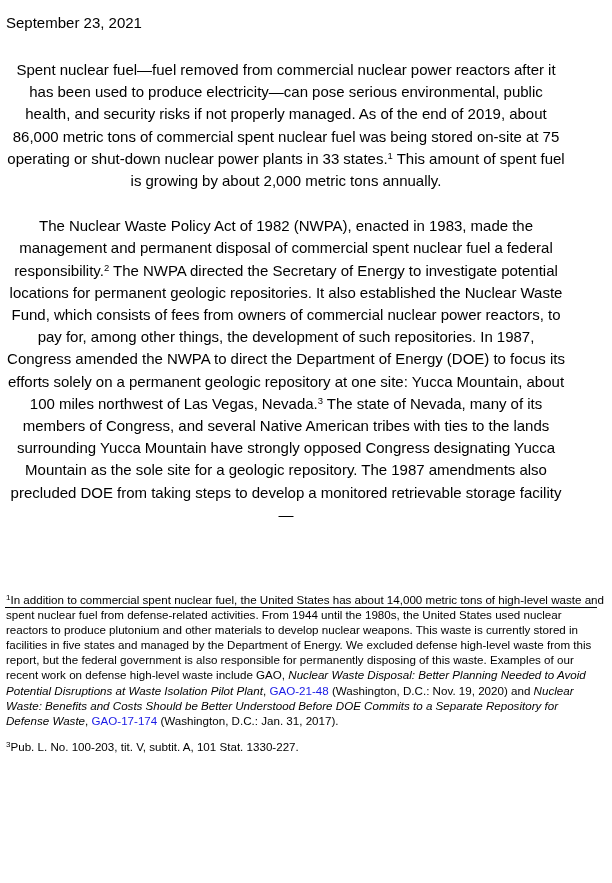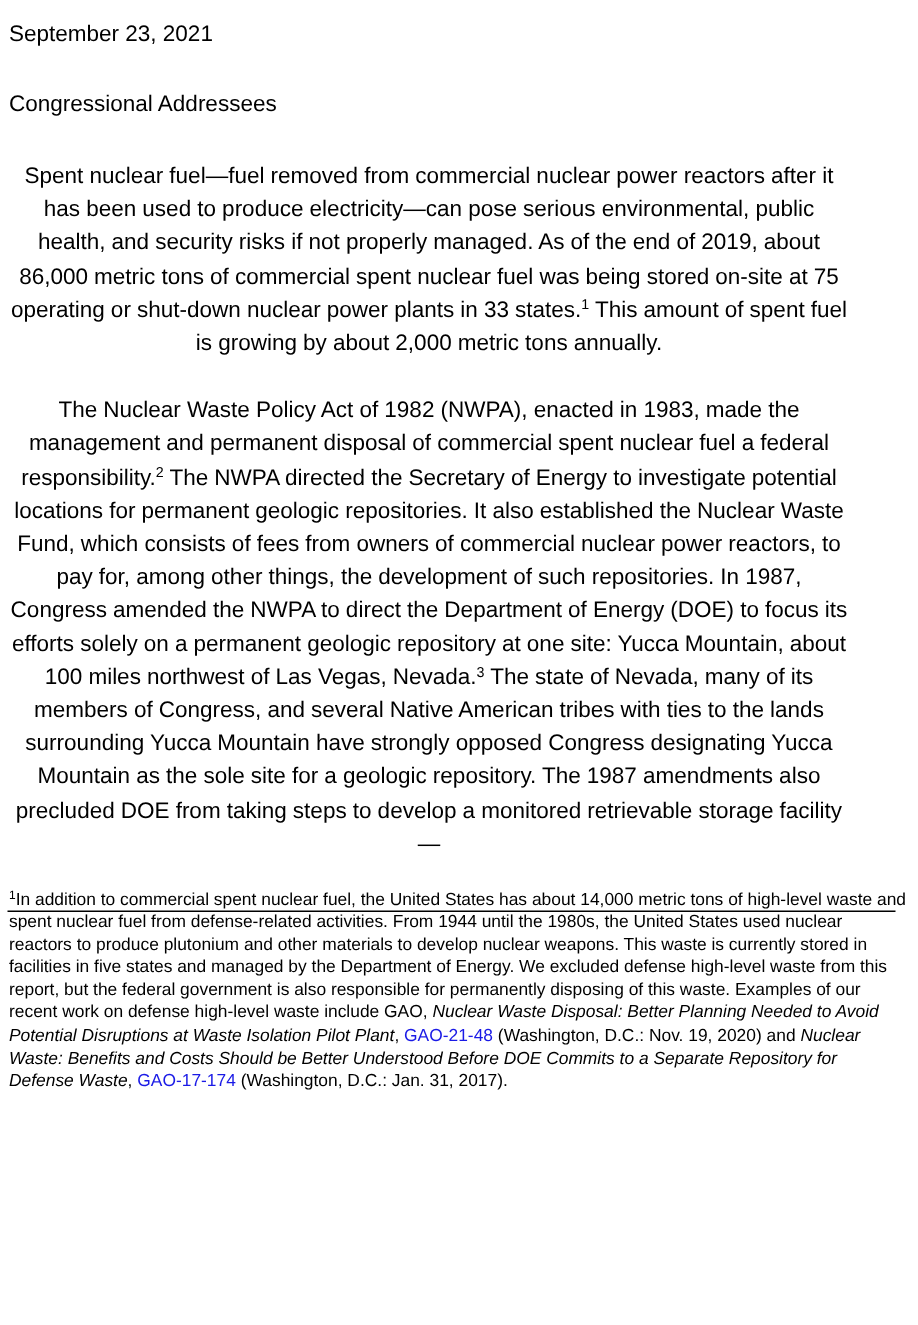--- a/index.html
+++ b/index.html
@@ -102,31 +102,31 @@
 </style>
 </head>
 <body>
 
 <div class="page">
 
   <div class="letter">
 
     <div class="date-line">September 23, 2021</div>
 
-    <div class="addressee-line">Congressional Addressees</div>
 
     <p class="body-para"><span>Spent nuclear fuel—fuel removed from commercial nuclear power reactors after it has been used to produce electricity—can pose serious environmental, public health, and security risks if not properly managed. As of the end of 2019, about 86,000 metric tons of commercial spent nuclear fuel was being stored on-site at 75 operating or shut-down nuclear power plants in 33 states.</span><sup class="fn-ref">1</sup><span> This amount of spent fuel is growing by about 2,000 metric tons annually.</span></p>
 
     <p class="body-para"><span>The Nuclear Waste Policy Act of 1982 (NWPA), enacted in 1983, made the management and permanent disposal of commercial spent nuclear fuel a federal responsibility.</span><sup class="fn-ref">2</sup><span> The NWPA directed the Secretary of Energy to investigate potential locations for permanent geologic repositories. It also established the Nuclear Waste Fund, which consists of fees from owners of commercial nuclear power reactors, to pay for, among other things, the development of such repositories. In 1987, Congress amended the NWPA to direct the Department of Energy (DOE) to focus its efforts solely on a permanent geologic repository at one site: Yucca Mountain, about 100 miles northwest of Las Vegas, Nevada.</span><sup class="fn-ref">3</sup><span> The state of Nevada, many of its members of Congress, and several Native American tribes with ties to the lands surrounding Yucca Mountain have strongly opposed Congress designating Yucca Mountain as the sole site for a geologic repository. The 1987 amendments also precluded DOE from taking steps to develop a monitored retrievable storage facility—</span></p>
 
   </div>
 
   <div class="fn-rule"></div>
 
   <div class="footnotes">
 
     <p class="footnote"><sup class="fn-num">1</sup><span>In addition to commercial spent nuclear fuel, the United States has about 14,000 metric tons of high-level waste and spent nuclear fuel from defense-related activities. From 1944 until the 1980s, the United States used nuclear reactors to produce plutonium and other materials to develop nuclear weapons. This waste is currently stored in facilities in five states and managed by the Department of Energy. We excluded defense high-level waste from this report, but the federal government is also responsible for permanently disposing of this waste. Examples of our recent work on defense high-level waste include GAO, </span><span class="it">Nuclear Waste Disposal: Better Planning Needed to Avoid Potential Disruptions at Waste Isolation Pilot Plant</span><span>, </span><span class="gao-link">GAO-21-48</span><span> (Washington, D.C.: Nov. 19, 2020) and </span><span class="it">Nuclear Waste: Benefits and Costs Should be Better Understood Before DOE Commits to a Separate Repository for Defense Waste</span><span>, </span><span class="gao-link">GAO-17-174</span><span> (Washington, D.C.: Jan. 31, 2017).</span></p>
 
 
+    <p class="footnote"><sup class="fn-num">3</sup><span>Pub. L. No. 100-203, tit. V, subtit. A, 101 Stat. 1330-227.</span></p>
 
   </div>
 
 </div>
 
 </body></html>

